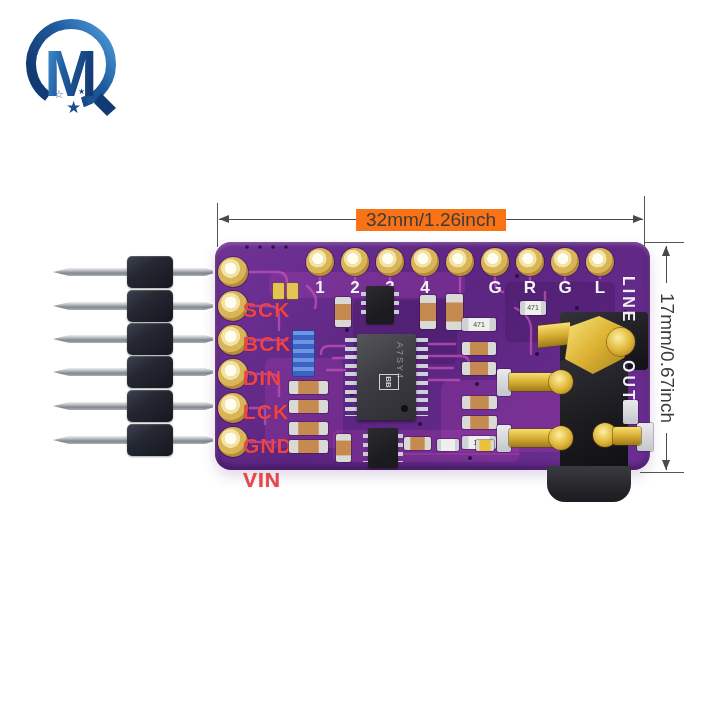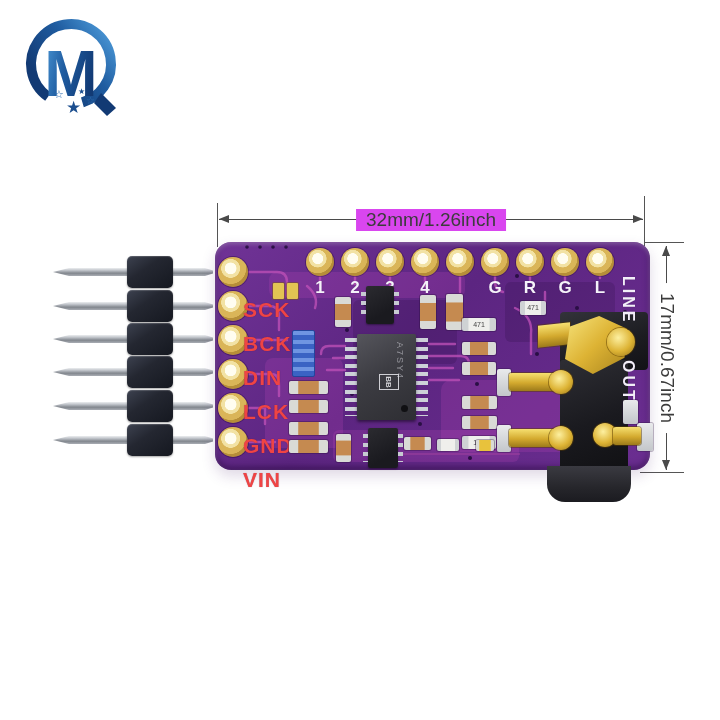--- a/index.html
+++ b/index.html
@@ -10,21 +10,21 @@
   
   .ext{position:absolute;background:#555;}
   .dline{position:absolute;background:#4a4a4a;height:1px;}
   .dline:before,.dline:after{content:"";position:absolute;width:0;height:0;top:-4px;}
   .dline:before{left:0;border-top:4px solid transparent;border-bottom:4px solid transparent;border-right:10px solid #4a4a4a;}
   .dline:after{right:0;border-top:4px solid transparent;border-bottom:4px solid transparent;border-left:10px solid #4a4a4a;}
   .dline-v{position:absolute;background:#4a4a4a;width:1px;}
   .dline-v:before,.dline-v:after{content:"";position:absolute;width:0;height:0;left:-4px;}
   .dline-v:before{top:0;border-left:4px solid transparent;border-right:4px solid transparent;border-bottom:10px solid #4a4a4a;}
   .dline-v:after{bottom:0;border-left:4px solid transparent;border-right:4px solid transparent;border-top:10px solid #4a4a4a;}
-  .dlabel{position:absolute;background:#d946ef;padding:0 10px;font-size:19px;color:#3c3c3c;white-space:nowrap;
+  .dlabel{position:absolute;background:#f97316;padding:0 10px;font-size:19px;color:#3c3c3c;white-space:nowrap;
           transform:translate(-50%,-50%);}
   .dlabel-v{position:absolute;background:#fff;padding:10px 0;font-size:19px;color:#3c3c3c;white-space:nowrap;
           writing-mode:vertical-rl;transform:translate(-50%,-50%);}
 
   
   .hpin{position:absolute;left:53px;width:160px;height:32px;}
   .hpin .rod{position:absolute;left:0;top:12px;width:100%;height:8px;
      background:linear-gradient(180deg,#eceef0 0%,#bfc3c9 30%,#82878e 65%,#a9adb4 100%);
      clip-path:polygon(0 50%,10% 0,95% 0,100% 30%,100% 70%,95% 100%,10% 100%);}
   .hpin .block{position:absolute;left:74px;top:0;width:46px;height:32px;border-radius:5px;

